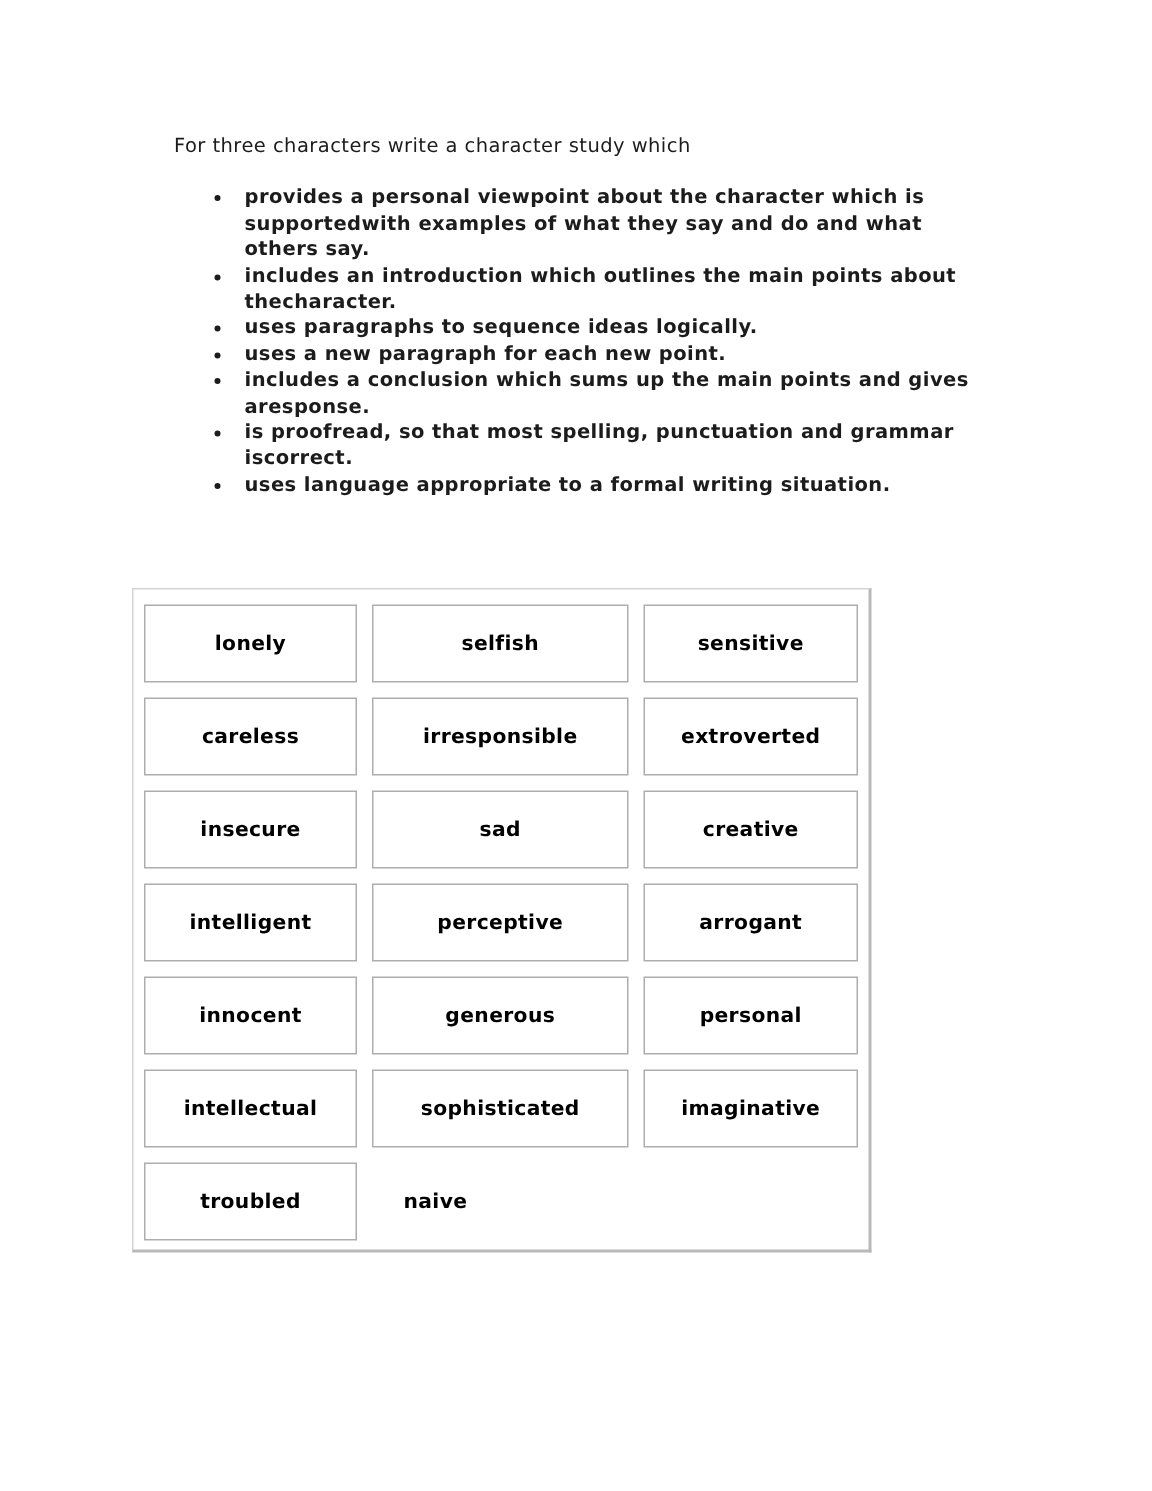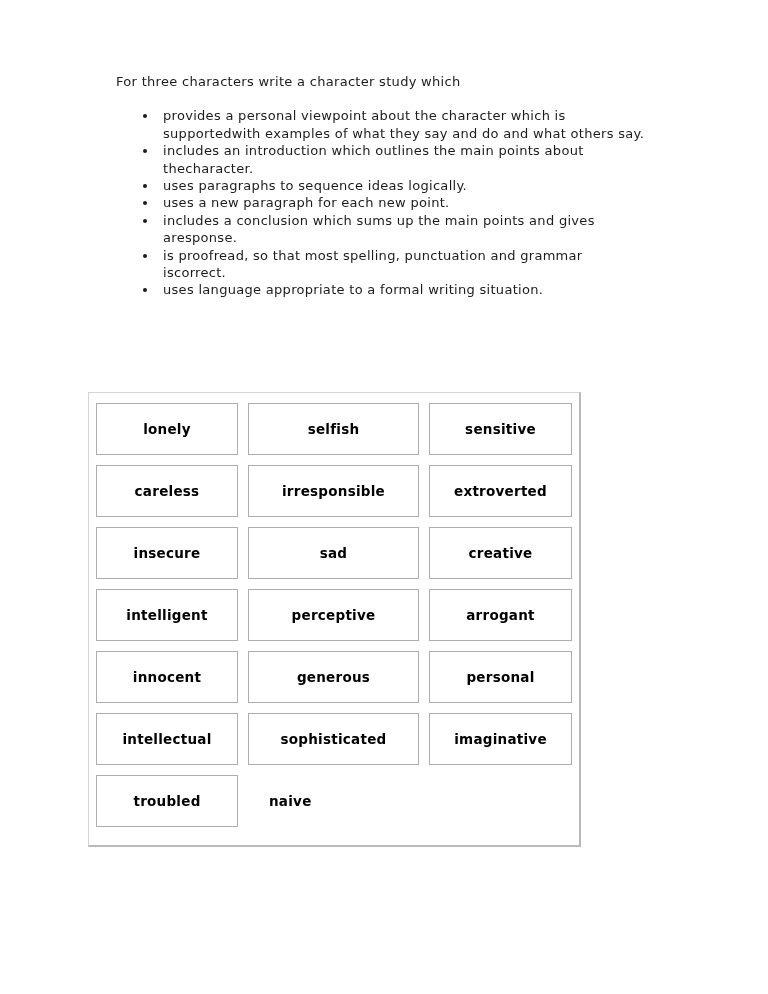--- a/index.html
+++ b/index.html
@@ -13,37 +13,38 @@
     position: relative;
     overflow: hidden;
     font-family: "DejaVu Sans", sans-serif;
     color: #1c1c1c;
   }
 
   
   .doc-text {
     position: absolute;
     left: 116px;
-    top: 73px;
+    top: 89px;
     font-size: 13px;
     line-height: 17.4px;
     letter-spacing: 0.3px;
   }
   .heading {
     margin: 0;
   }
   ul.bullets {
     margin: 17px 0 0 0;
     padding: 0 0 0 47px;
     list-style: none;
     width: 484px;
   }
   ul.bullets li {
     position: relative;
     margin: 0;
+    font-weight: bold;
   }
   ul.bullets li::before {
     content: "";
     position: absolute;
     left: -20px;
     top: 7px;
     width: 4px;
     height: 4px;
     border-radius: 50%;
     background: #1c1c1c;
@@ -56,21 +57,21 @@
     top: 392px;
     background: #ffffff;
     border: 1px solid #d4d4d4;
     border-right: 2px solid #b9b9b9;
     border-bottom: 2px solid #b9b9b9;
     display: grid;
     grid-template-columns: 142px 171px 143px;
     grid-auto-rows: 52px;
     column-gap: 8px;
     row-gap: 9px;
-    padding: 10px 7px 18px 7px;
+    padding: 10px 7px 6px 7px;
     gap: 10px;
   }
   .word-cell {
     box-sizing: border-box;
     border: 1px solid #adadad;
     background: #ffffff;
     display: flex;
     align-items: center;
     justify-content: center;
     font-weight: bold;

